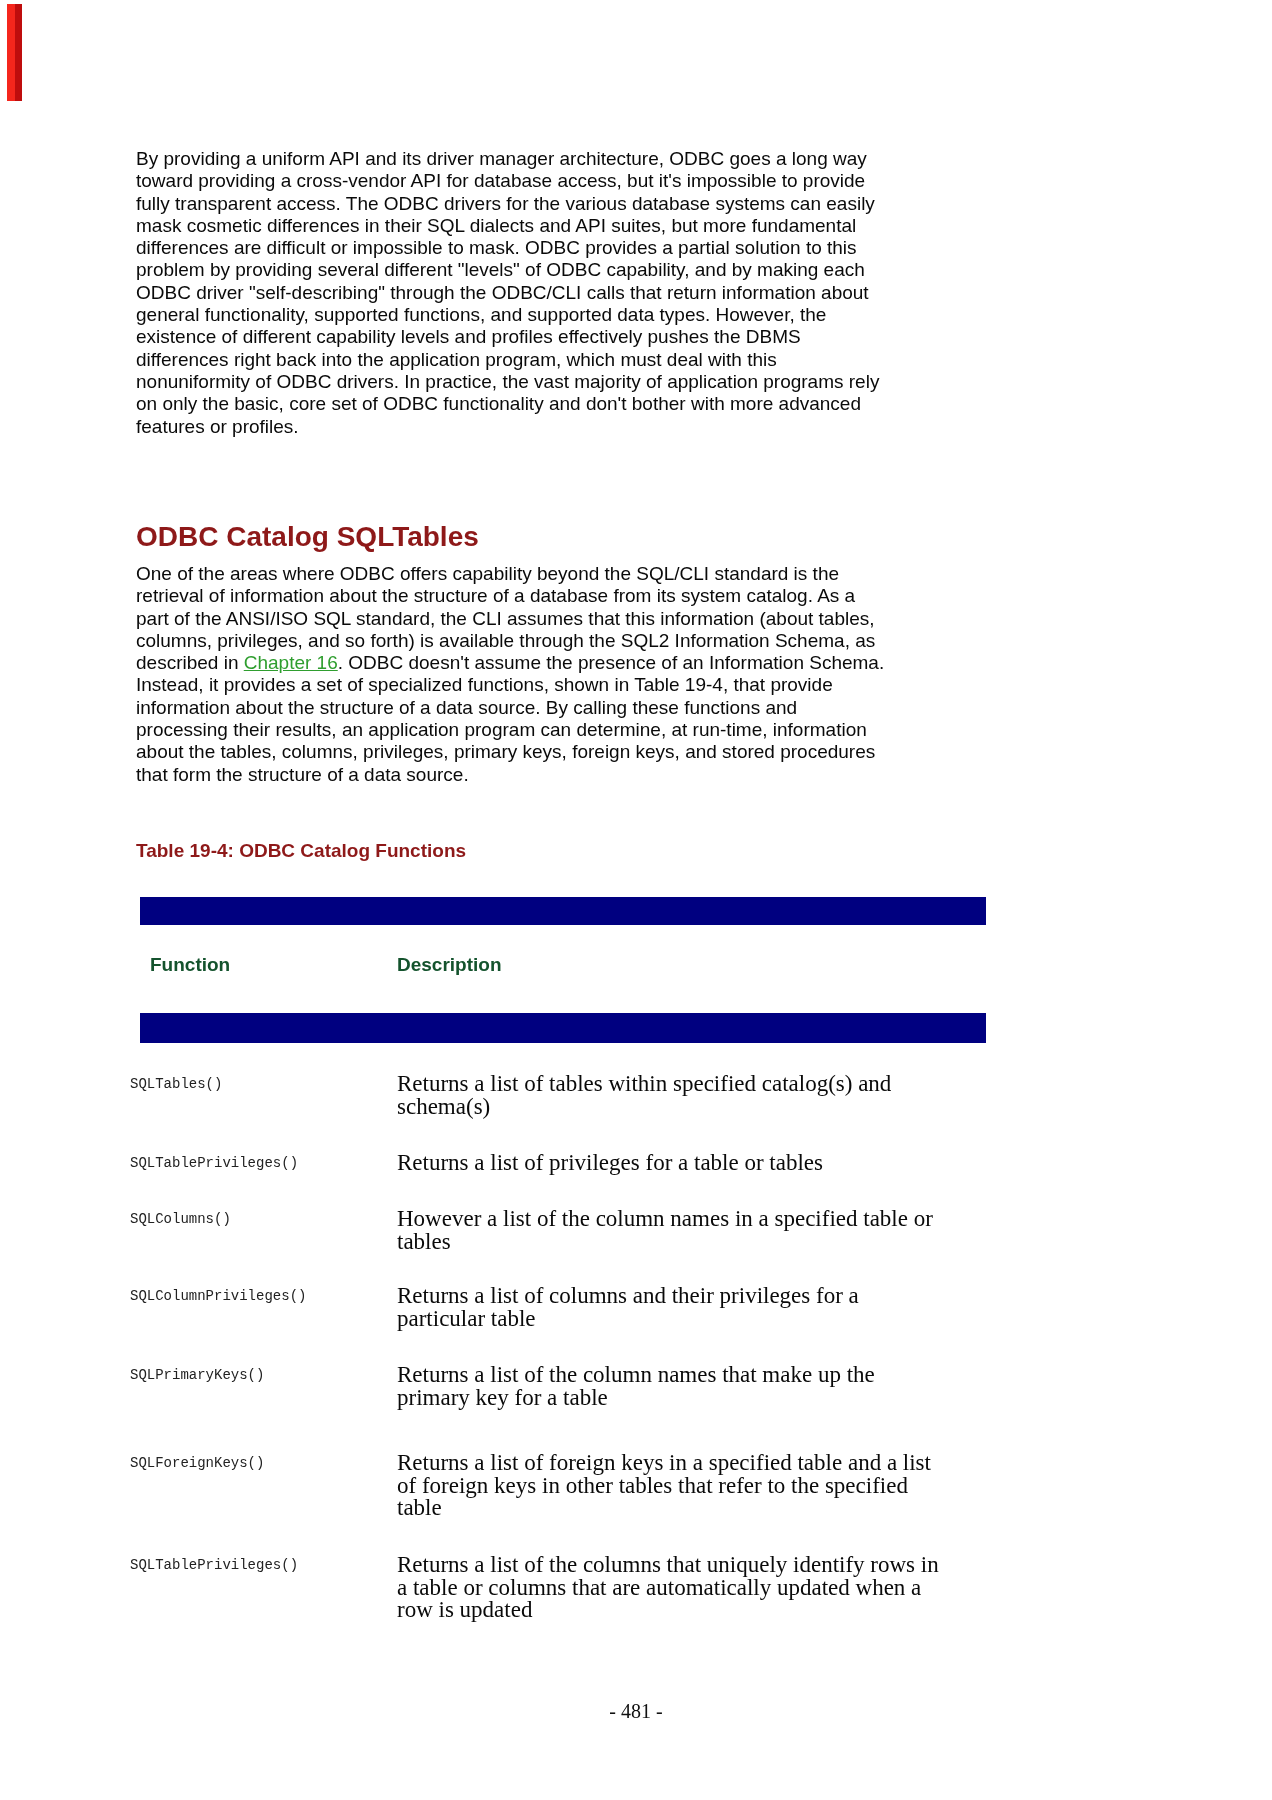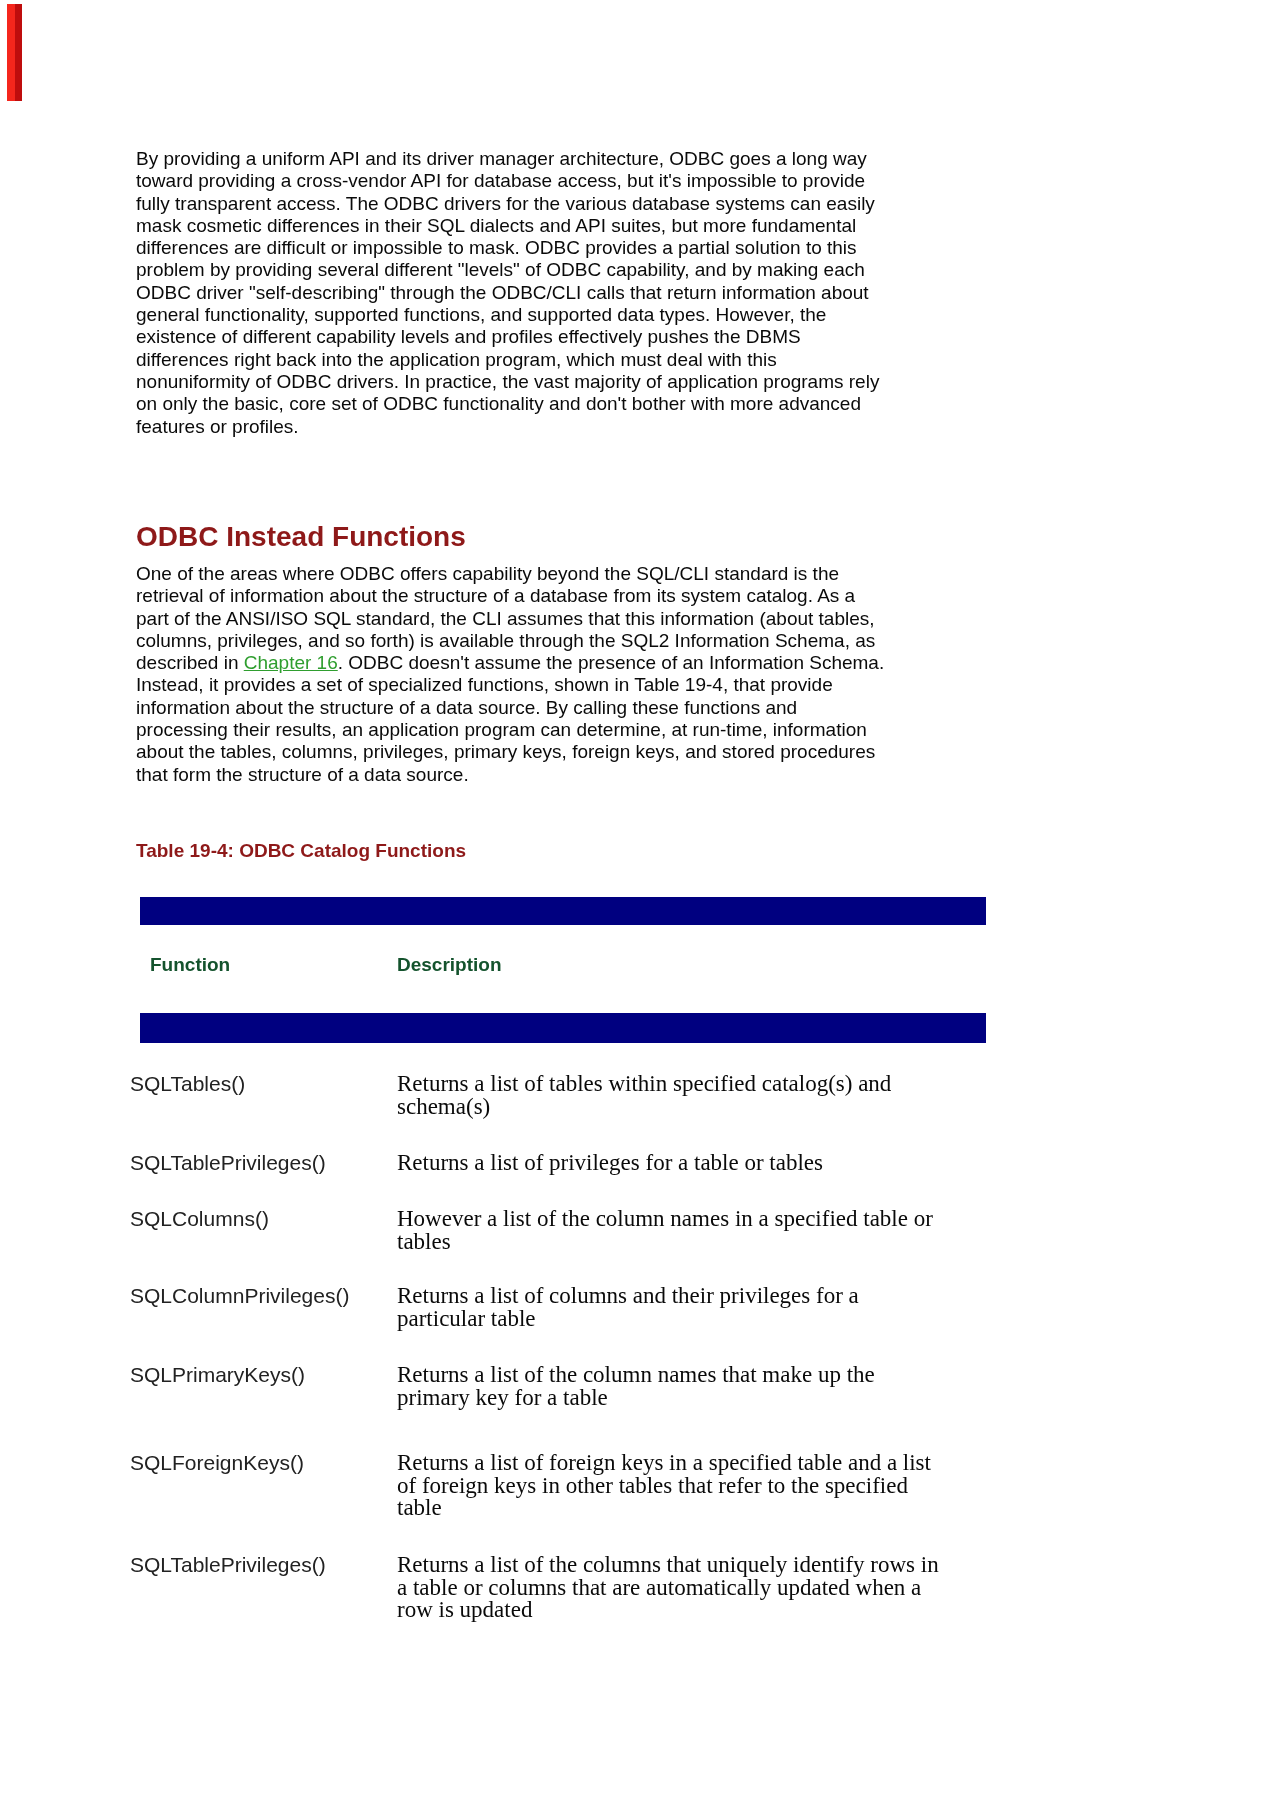--- a/index.html
+++ b/index.html
@@ -62,22 +62,22 @@
     color:#14532d;
     white-space:nowrap;
   }
   #th-function{left:150px;}
   #th-description{left:397px;}
   .trow{position:absolute;left:0;width:1272px;}
   .fn{
     position:absolute;
     left:130px;
     width:266px;
-    font-family:Liberation Sans, sans-serif;
-    font-size:21px;
+    font-family:Liberation Mono, monospace;
+    font-size:14px;
     line-height:22.5px;
     color:#222222;
     white-space:nowrap;
   }
   .desc{
     position:absolute;
     left:397px;
     width:600px;
     font-size:23px;
     line-height:22.5px;
@@ -115,21 +115,21 @@
 differences are difficult or impossible to mask. ODBC provides a partial solution to this
 problem by providing several different "levels" of ODBC capability, and by making each
 ODBC driver "self-describing" through the ODBC/CLI calls that return information about
 general functionality, supported functions, and supported data types. However, the
 existence of different capability levels and profiles effectively pushes the DBMS
 differences right back into the application program, which must deal with this
 nonuniformity of ODBC drivers. In practice, the vast majority of application programs rely
 on only the basic, core set of ODBC functionality and don't bother with more advanced
 features or profiles.</div>
 
-  <h2 class="heading">ODBC Instead Functions</h2>
+  <h2 class="heading">ODBC Catalog SQLTables</h2>
 
   <div id="para2" class="para"><span>One of the areas where ODBC offers capability beyond the SQL/CLI standard is the
 retrieval of information about the structure of a database from its system catalog. As a
 part of the ANSI/ISO SQL standard, the CLI assumes that this information (about tables,
 columns, privileges, and so forth) is available through the SQL2 Information Schema, as
 described in </span><a class="chapter-link">Chapter 16</a><span>. ODBC doesn't assume the presence of an Information Schema.
 Instead, it provides a set of specialized functions, shown in Table 19-4, that provide
 information about the structure of a data source. By calling these functions and
 processing their results, an application program can determine, at run-time, information
 about the tables, columns, privileges, primary keys, foreign keys, and stored procedures
@@ -182,14 +182,15 @@
 table</div>
   </div>
 
   <div class="trow" style="top:1554px">
     <div class="fn">SQLTablePrivileges()</div>
     <div class="desc">Returns a list of the columns that uniquely identify rows in
 a table or columns that are automatically updated when a
 row is updated</div>
   </div>
 
+  <div class="page-number">- 481 -</div>
 
 </div>
 
 </body></html>

